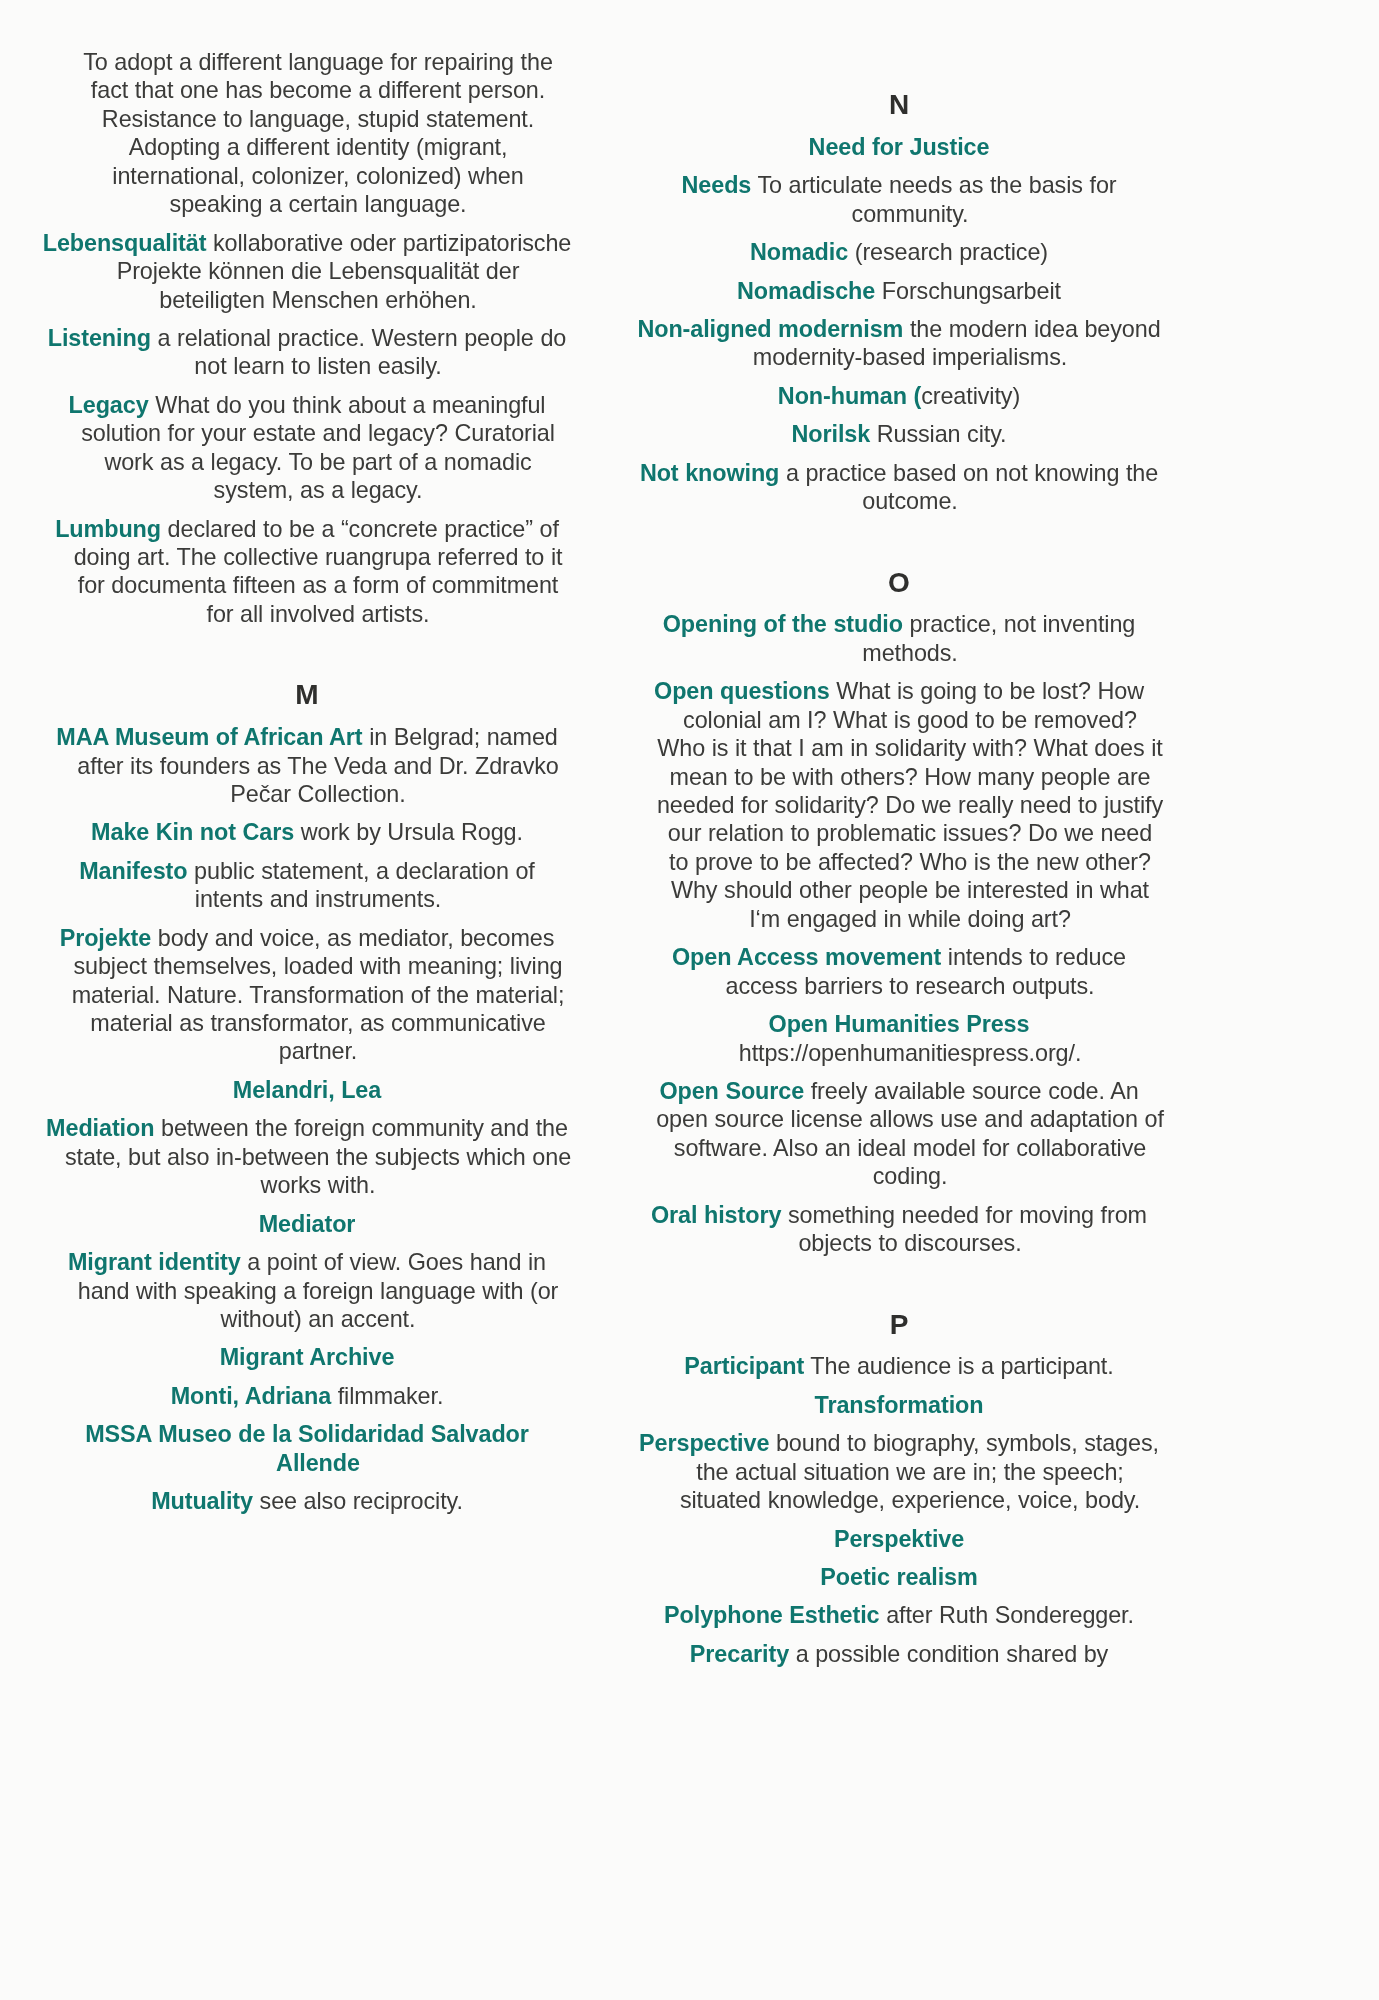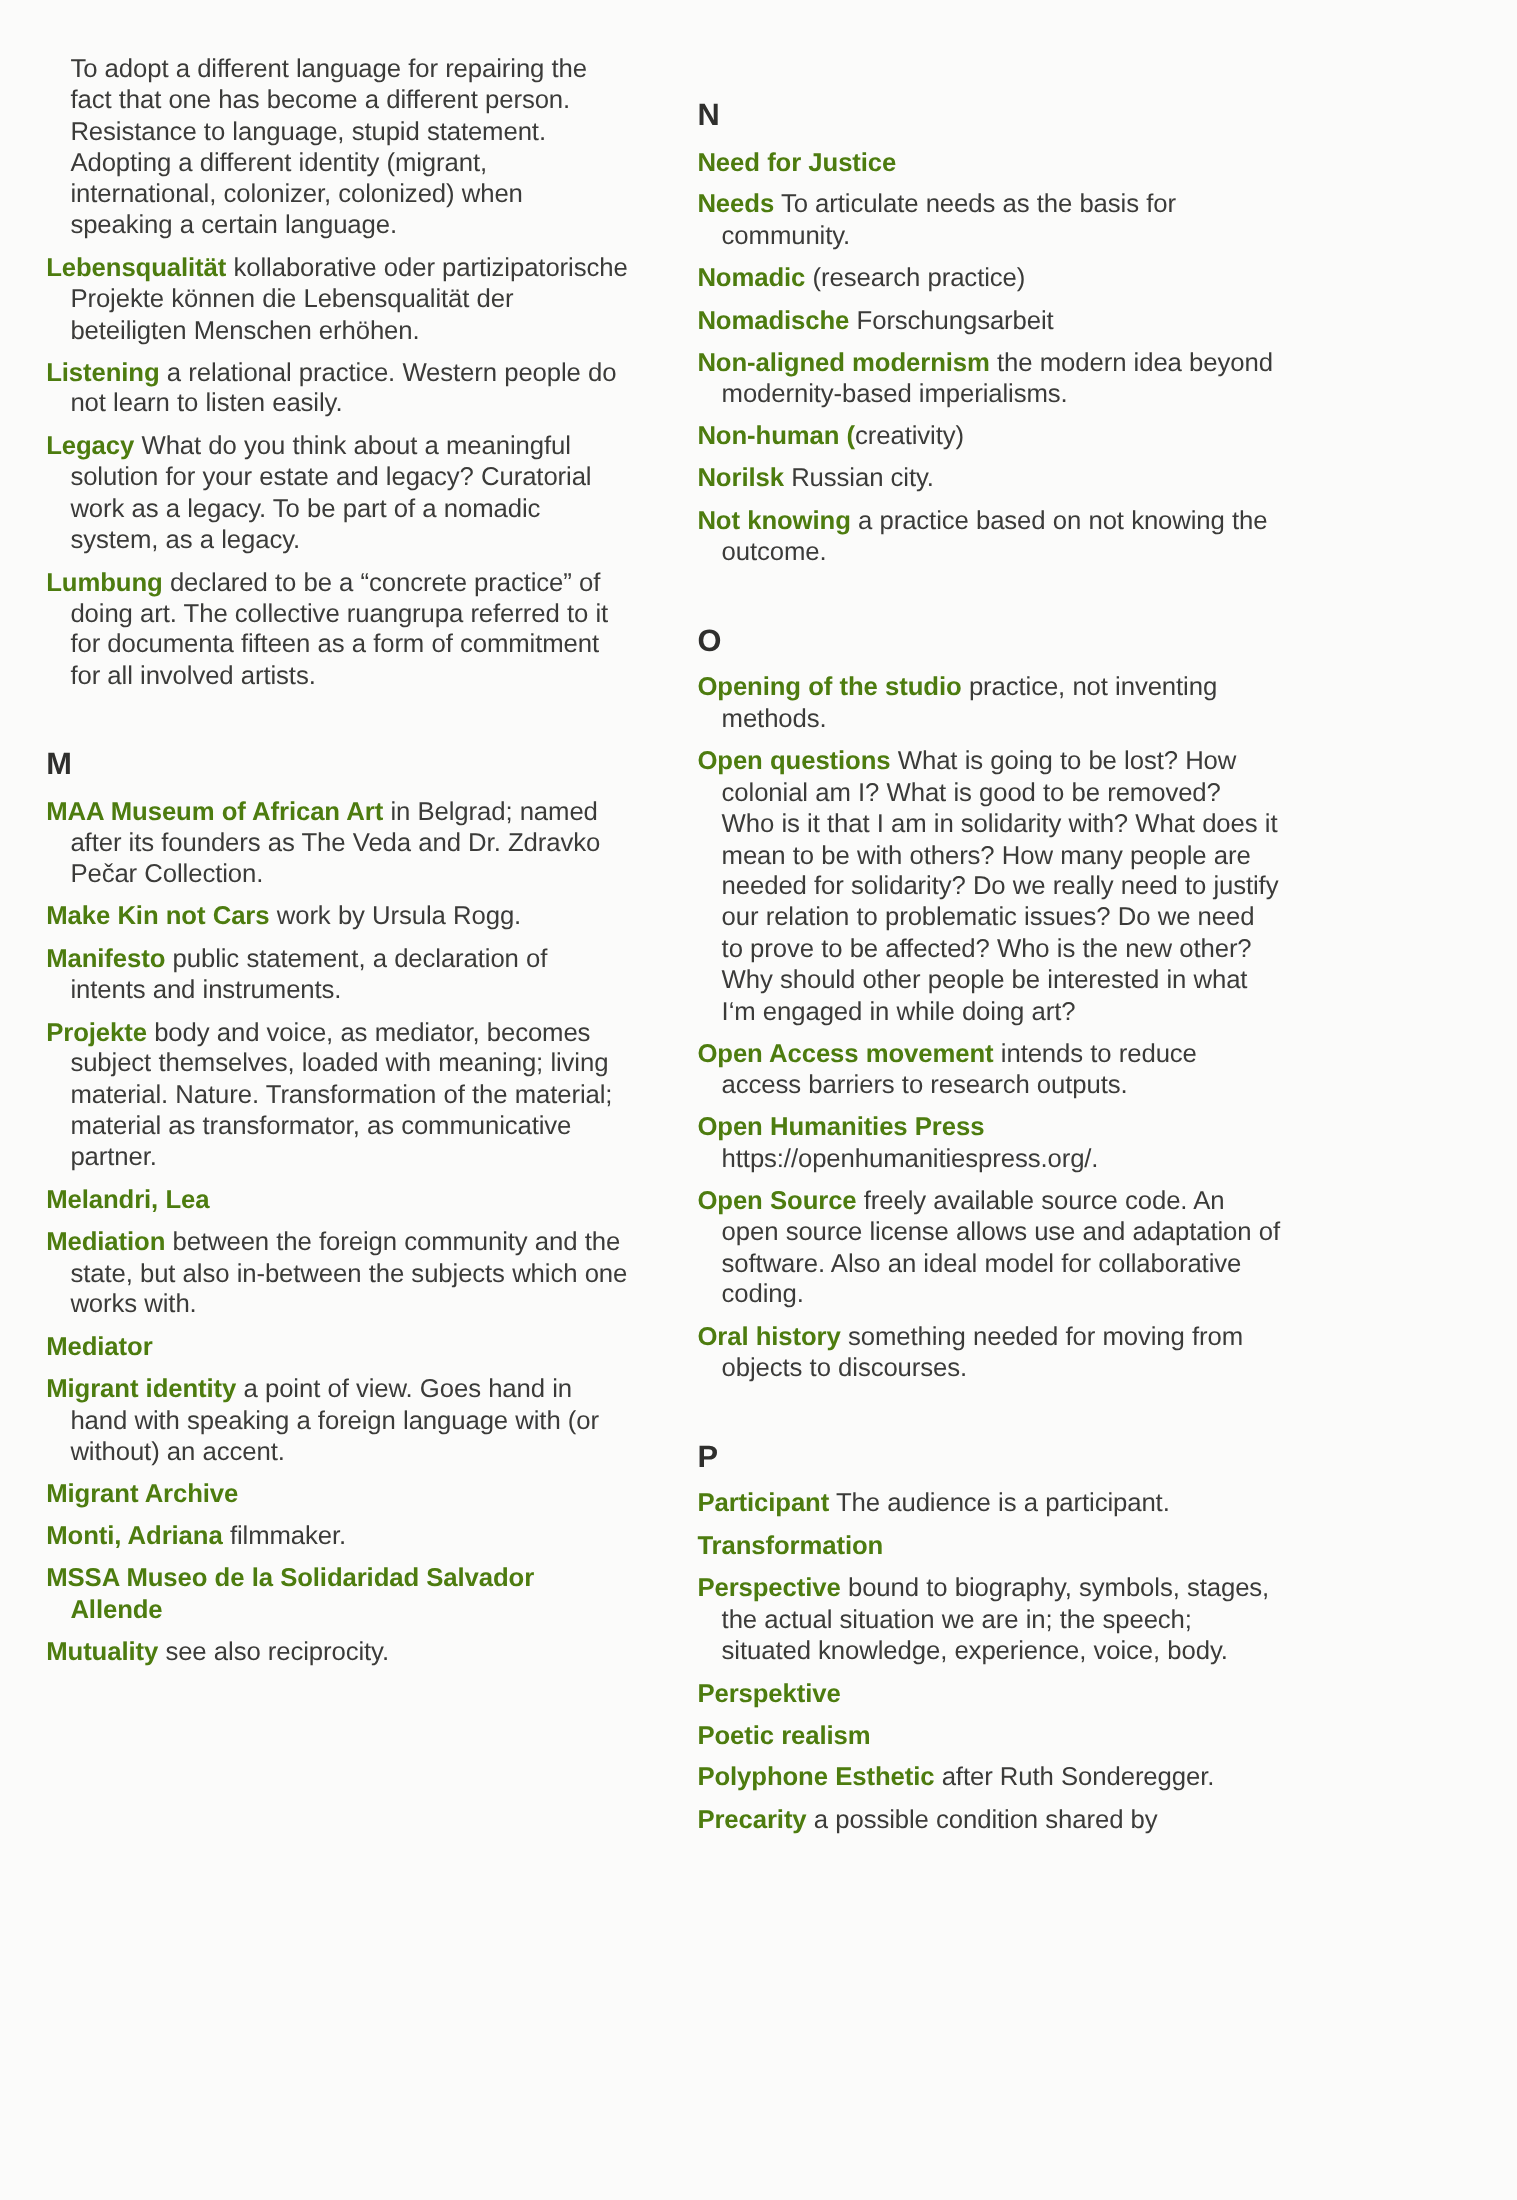--- a/index.html
+++ b/index.html
@@ -19,38 +19,39 @@
     height: 2000px;
     box-sizing: border-box;
     padding: 48px 42px 0 42px;
     display: flex;
     flex-direction: row;
     gap: 62px;
   }
   .column {
     width: 530px;
     flex: 0 0 530px;
+    text-align: center;
   }
   .entry {
     font-size: 23.4px;
     line-height: 1.215;
     margin: 0 0 10px 0;
     padding-left: 22px;
     text-indent: -22px;
     letter-spacing: -0.1px;
     word-spacing: 0.2px;
     color: #3b3b39;
   }
   .entry.cont {
     padding-left: 22px;
     text-indent: 0;
   }
   .term {
     font-weight: bold;
-    color: #4d7c0f;
+    color: #0f766e;
   }
   .section-letter {
     font-size: 28px;
     font-weight: bold;
     color: #2f2f2d;
     margin: 0;
     padding: 0;
     line-height: 1.1;
   }
   .gap-before-letter {

